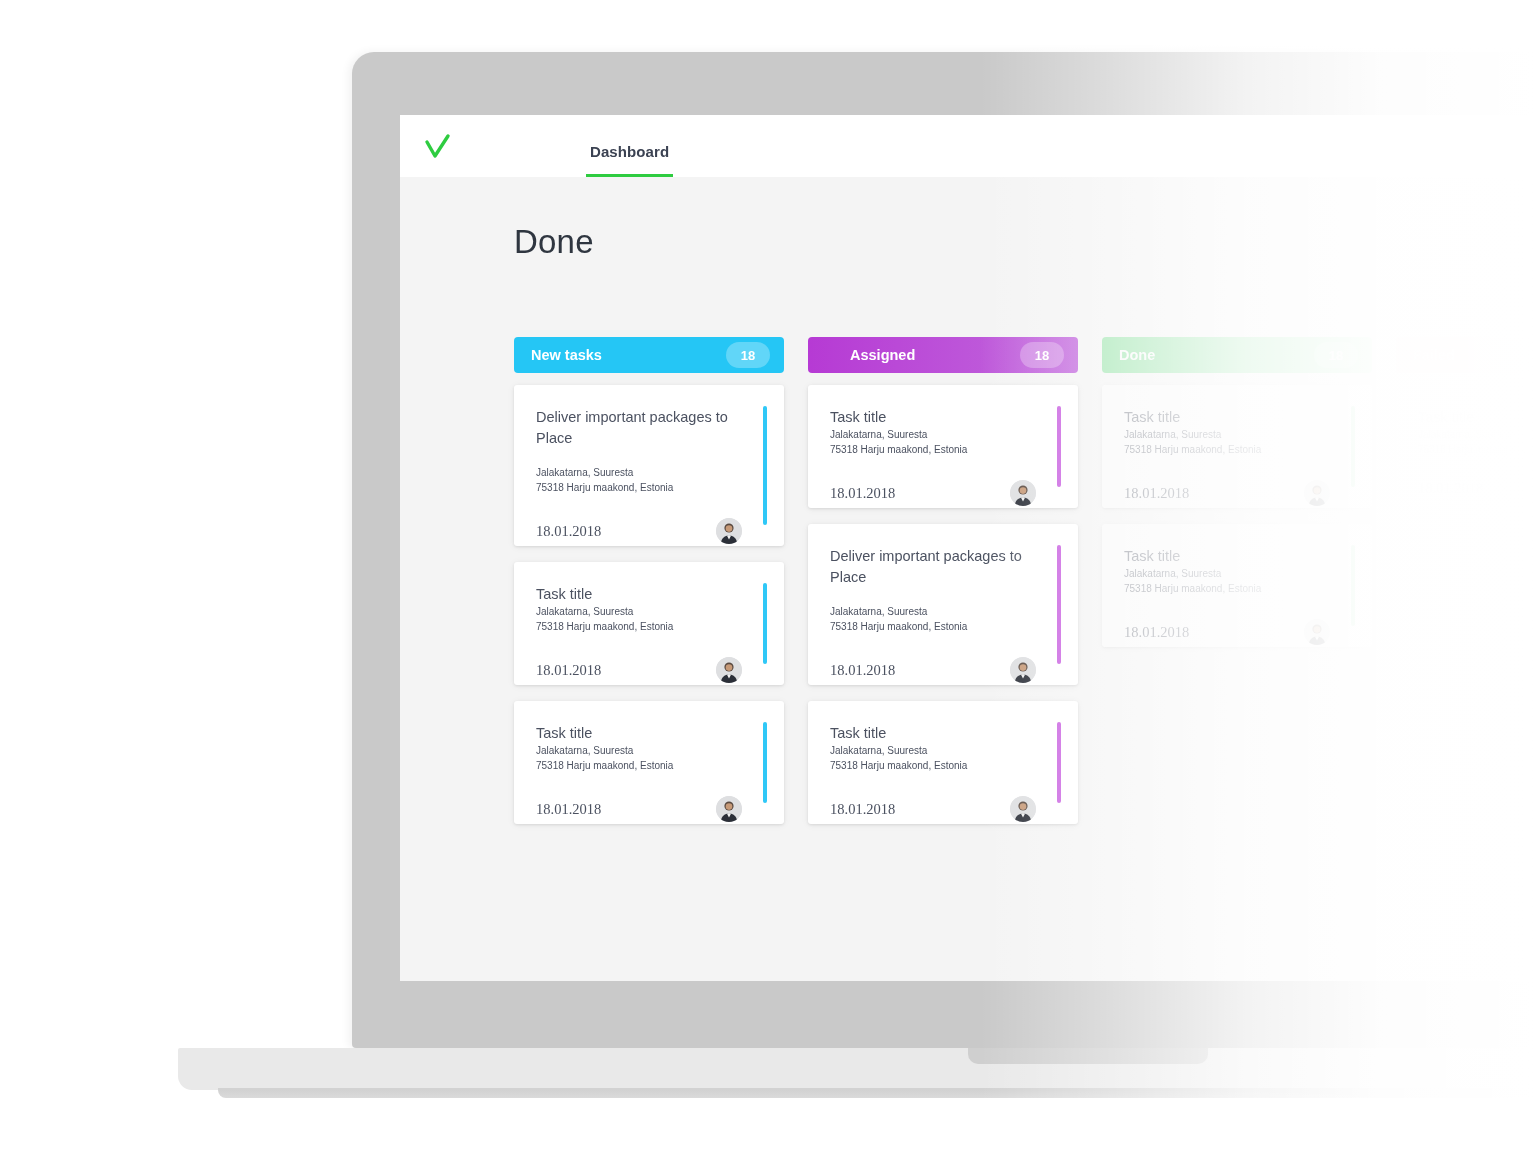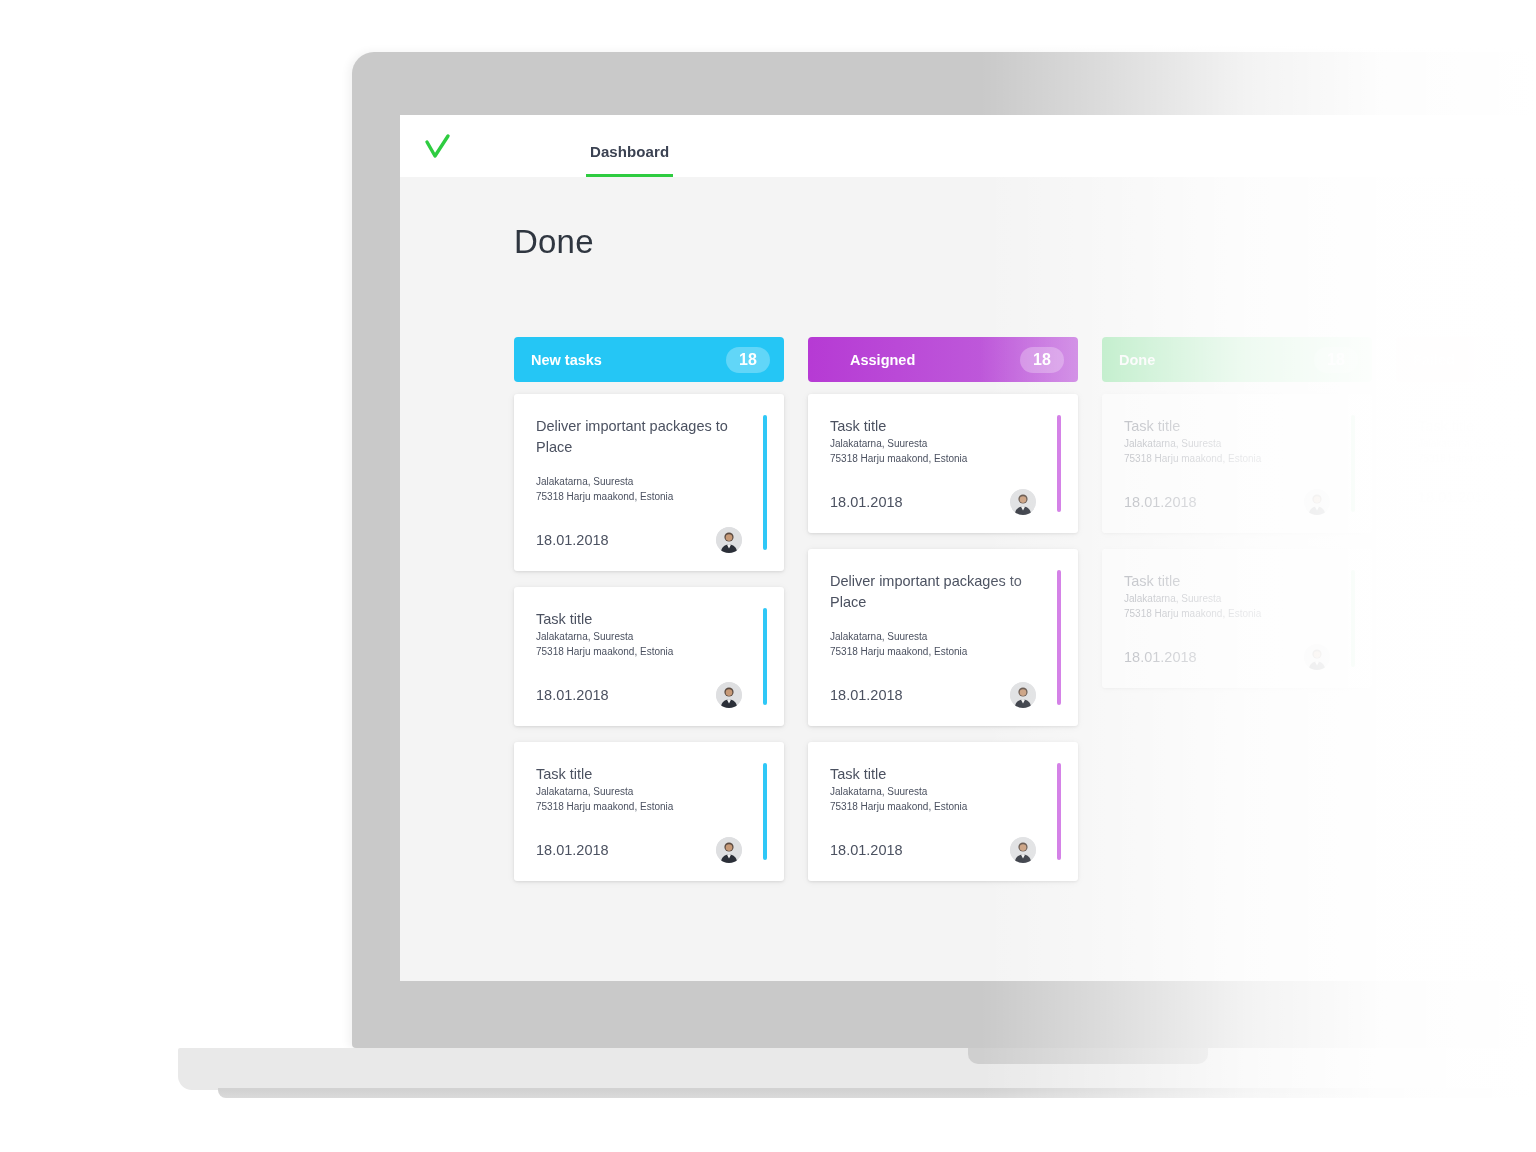--- a/index.html
+++ b/index.html
@@ -172,58 +172,58 @@
     left: 114px;
     top: 160px;
     display: flex;
     gap: 24px;
   }
   .board-column {
     width: 270px;
     flex: 0 0 270px;
   }
   .column-header {
-    height: 45px;
+    height: 36px;
     border-radius: 4px;
     display: flex;
     align-items: center;
     padding: 0 14px 0 17px;
     box-sizing: border-box;
     color: #ffffff;
     font-size: 14.5px;
     font-weight: bold;
     justify-content: space-between;
     cursor: pointer;
   }
   .column-header .count-badge {
     background: rgba(255,255,255,0.28);
     border-radius: 13px;
     min-width: 44px;
     height: 26px;
     display: flex;
     align-items: center;
     justify-content: center;
-    font-size: 16px;
+    font-size: 13px;
     font-weight: bold;
     color: #ffffff;
   }
 
   .col-new .column-header   { background: #25c6f5; }
   .col-assigned .column-header { background: linear-gradient(to right, #b63ad4, #c268dd); padding-left: 42px; }
   .col-done .column-header  { background: linear-gradient(to right, #5edb7b, #8fe6a4); }
   .col-failed .column-header{ background: linear-gradient(to right, #f26a7e, #f79aa9); }
 
   .cards { margin-top: 12px; }
 
   .task-card {
     position: relative;
     background: #ffffff;
     border-radius: 3px;
     box-shadow: 0 1px 3px rgba(0,0,0,0.10), 0 1px 8px rgba(0,0,0,0.05);
-    padding: 22px 20px 18px 22px;
+    padding: 22px 20px 2px 22px;
     margin-bottom: 16px;
     box-sizing: border-box;
     cursor: pointer;
   }
   .task-card .accent-bar {
     position: absolute;
     right: 17px;
     top: 21px;
     bottom: 21px;
     width: 4px;
@@ -243,20 +243,21 @@
     font-size: 10px;
     color: #4b5160;
     line-height: 1.45;
   }
   .task-footer {
     margin-top: 23px;
     display: flex;
     align-items: center;
     justify-content: space-between;
     padding-right: 22px;
+    font-family: Liberation Serif, serif;
   }
   .task-date {
     font-size: 14.5px;
     color: #4b5160;
   }
   .avatar {
     width: 26px;
     height: 26px;
     border-radius: 50%;
     overflow: hidden;

